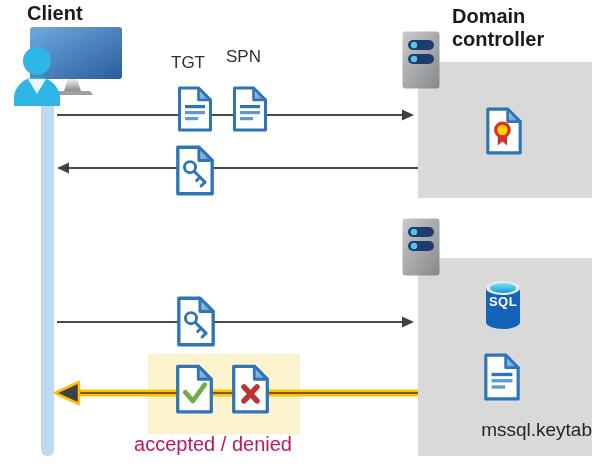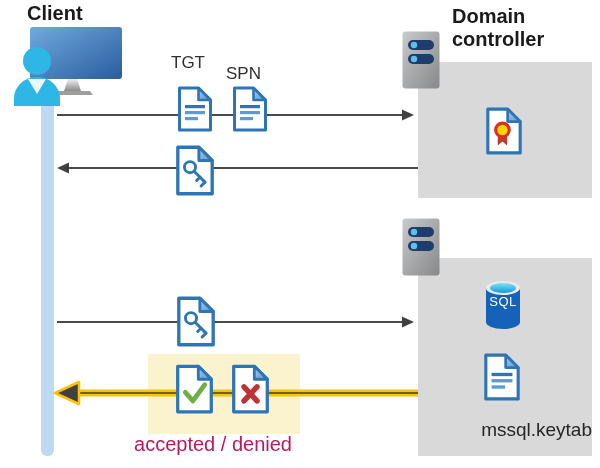--- a/index.html
+++ b/index.html
@@ -13,25 +13,25 @@
   .yellow-box{position:absolute;left:148px;top:354px;width:152px;height:80px;background:#FBF2CE;}
   .timeline{position:absolute;left:41px;top:93px;width:13px;height:363px;background:#BFD9F2;border-radius:6px;}
   .arrows{position:absolute;left:0;top:0;width:600px;height:468px;pointer-events:none;}
   .icon{position:absolute;display:block;}
   .bold-label{position:absolute;font-weight:bold;font-size:20px;color:#1a1a1a;line-height:1.15;}
   .client-label{left:27px;top:2px;}
   .dc-label{left:452px;top:5px;width:130px;}
   .linux-label{left:452px;top:227px;width:140px;}
   .small-label{position:absolute;font-size:17px;color:#303030;text-align:left;}
   .tgt-label{left:171px;top:53px;width:48px;}
-  .spn-label{left:226px;top:64px;width:48px;}
+  .spn-label{left:226px;top:47px;width:48px;}
   .keytab-label{position:absolute;left:418px;top:419px;width:174px;text-align:right;font-size:19px;color:#262626;}
   .result-label{position:absolute;left:103px;top:433px;width:220px;text-align:center;font-size:20px;color:#be185d;}
   .sql-text{position:absolute;left:485px;top:294px;width:36px;text-align:center;
-    font-size:13px;font-weight:normal;color:#fff;letter-spacing:0.5px;}
+    font-size:13px;font-weight:bold;color:#fff;letter-spacing:0.5px;}
 </style>
 </head>
 <body>
 
 <div class="canvas">
 
   <svg width="0" height="0" style="position:absolute" aria-hidden="true">
     <defs>
       <linearGradient id="monGrad" x1="0" y1="0" x2="1" y2="1">
         <stop offset="0" stop-color="#6FAADF"></stop>

